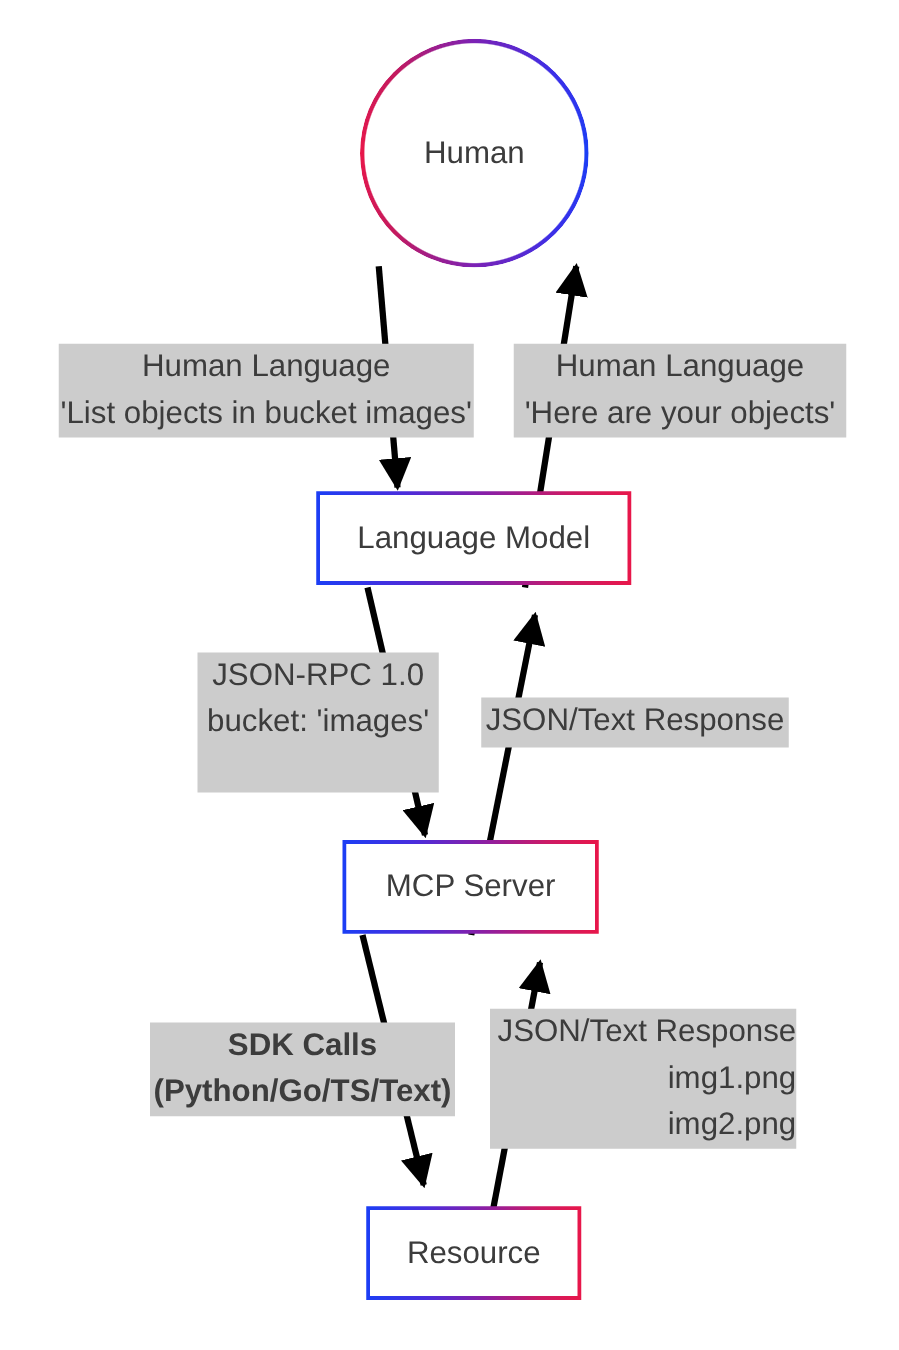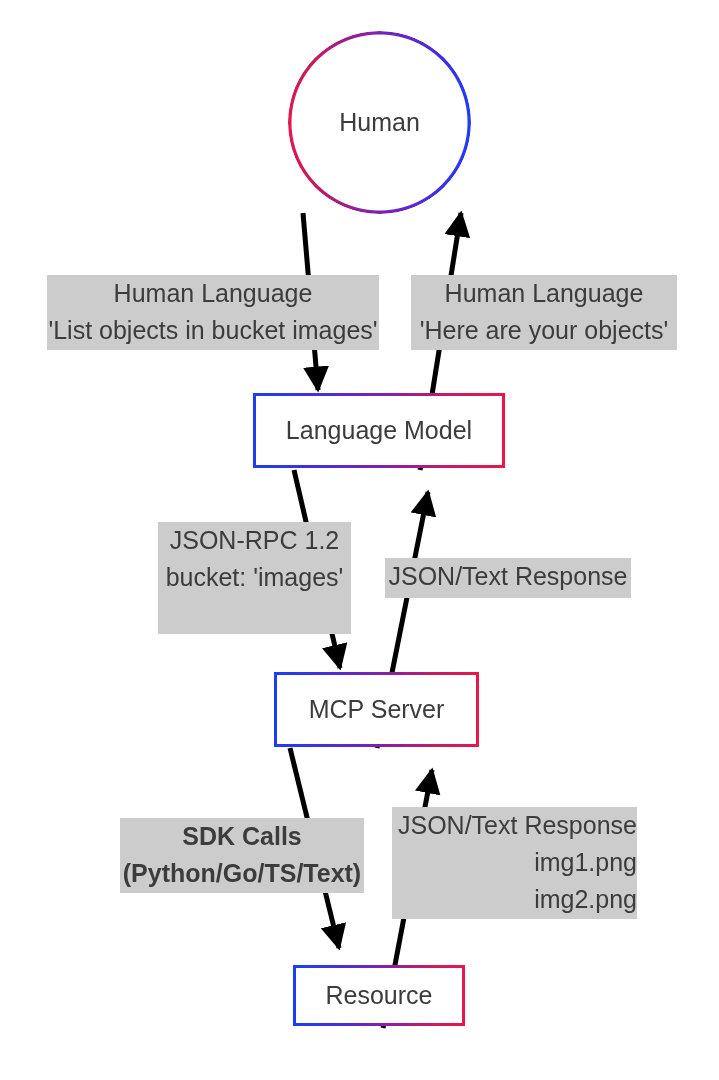--- a/index.html
+++ b/index.html
@@ -126,36 +126,36 @@
   </div>
 
   <div class="node-box" style="left:253px; top:393px; width:252px; height:75px;">
     <span class="node-label">Language Model</span>
   </div>
 
   <div class="node-box" style="left:274px; top:672px; width:205px; height:75px;">
     <span class="node-label">MCP Server</span>
   </div>
 
-  <div class="node-box" style="left:293px; top:965px; width:172px; height:61px;">
+  <div class="node-box" style="left:293px; top:965px; width:172px; height:75px;">
     <span class="node-label">Resource</span>
   </div>
 
   <div class="edge-label center" style="left:47px; top:275px; width:332px; height:75px;">
     <span class="ln">Human Language</span>
     <span class="ln">'List objects in bucket images'</span>
   </div>
 
   <div class="edge-label center" style="left:411px; top:275px; width:266px; height:75px;">
     <span class="ln">Human Language</span>
     <span class="ln">'Here are your objects'</span>
   </div>
 
   <div class="edge-label center" style="left:158px; top:522px; width:193px; height:112px;">
-    <span class="ln">JSON-RPC 1.2</span>
+    <span class="ln">JSON-RPC 1.0</span>
     <span class="ln">bucket: 'images'</span>
   </div>
 
   <div class="edge-label center" style="left:385px; top:558px; width:246px; height:40px;">
     <span class="ln">JSON/Text Response</span>
   </div>
 
   <div class="edge-label center" style="left:120px; top:818px; width:244px; height:75px;font-weight:bold;">
     <span class="ln">SDK Calls</span>
     <span class="ln">(Python/Go/TS/Text)</span>

